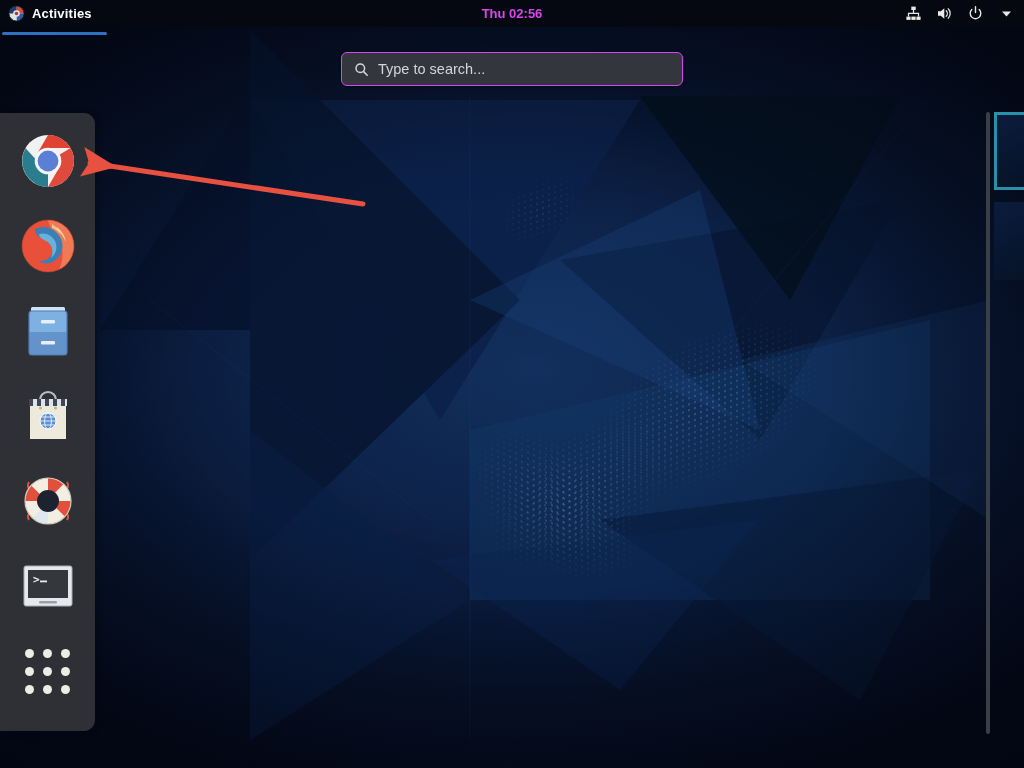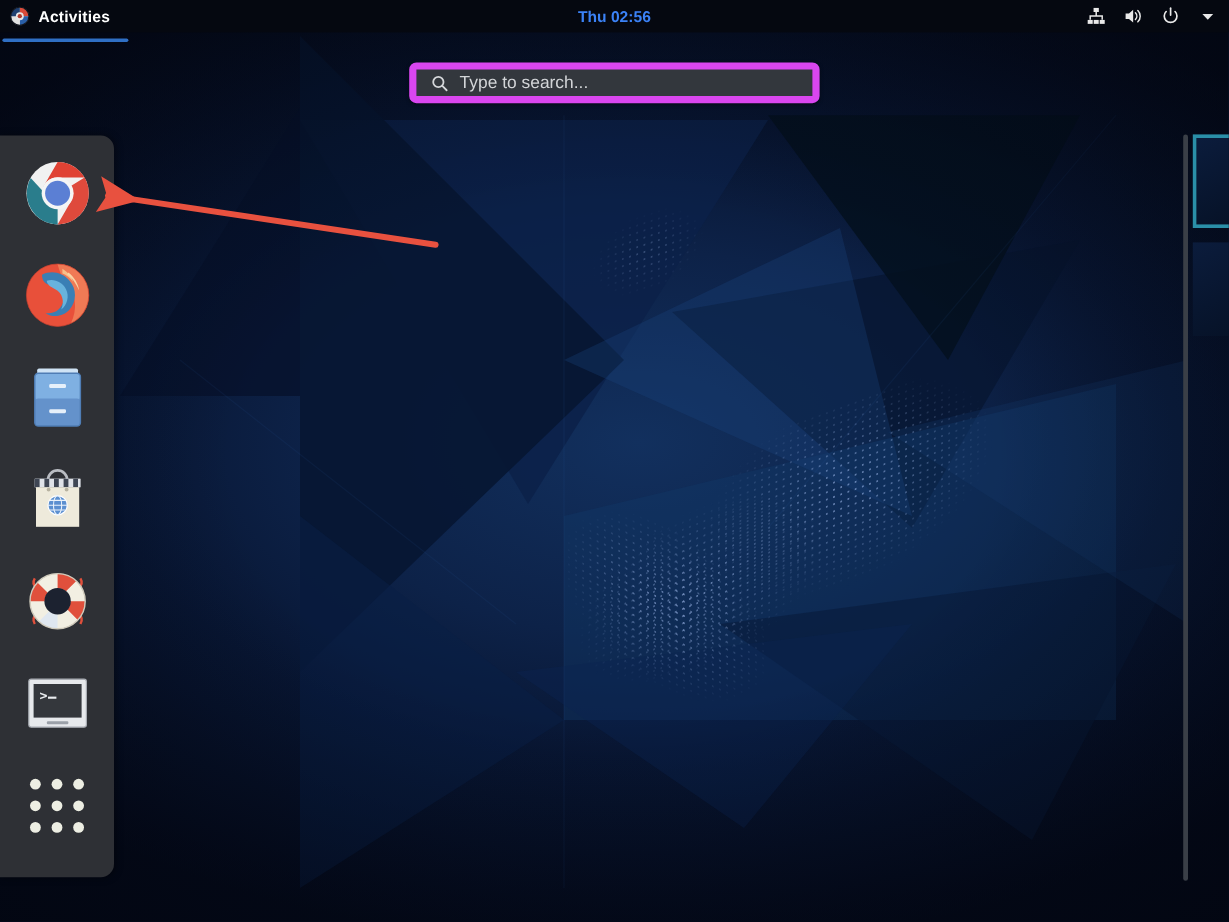--- a/index.html
+++ b/index.html
@@ -39,28 +39,28 @@
   .activities {
     display:flex; align-items:center; gap:7px;
     height:38px; padding:0 12px 0 8px; position:relative; cursor:pointer;
   }
   .activities-label { font-weight:700; font-size:13px; letter-spacing:.2px; color:#fff; }
   .distro-logo { width:17px; height:17px; position:relative; flex:none; }
   .act-underline {
     position:absolute; left:2px; bottom:-2px; width:105px; height:2.5px;
     background:#2f6fc4; border-radius:2px;
   }
-  .clock { position:absolute; left:0; right:0; text-align:center; font-size:13px; font-weight:700; color:#3b82f6; pointer-events:none;}
+  .clock { position:absolute; left:0; right:0; text-align:center; font-size:13px; font-weight:700; color:#d946ef; pointer-events:none;}
   .tray { margin-left:auto; display:flex; align-items:center; gap:14px; padding-right:9px; }
   .tray-ico { width:17px; height:17px; display:block; cursor:pointer; }
 
   
   .searchbar {
     position:absolute; top:52px; left:341px; width:342px; height:34px;
-    background:#33373d; border:6px solid #d946ef; border-radius:6px;
+    background:#33373d; border:1px solid #d946ef; border-radius:6px;
     display:flex; align-items:center; gap:9px; padding:0 12px;
     box-shadow:0 1px 3px rgba(0,0,0,.35); z-index:30; cursor:text;
   }
   .search-ph { color:#d3d5d8; font-size:14.5px; }
 
   
   .dock {
     position:absolute; left:0; top:113px; width:95px; height:618px;
     background:#2e3035; border-radius:0 11px 11px 0;
     display:flex; flex-direction:column; align-items:center;

